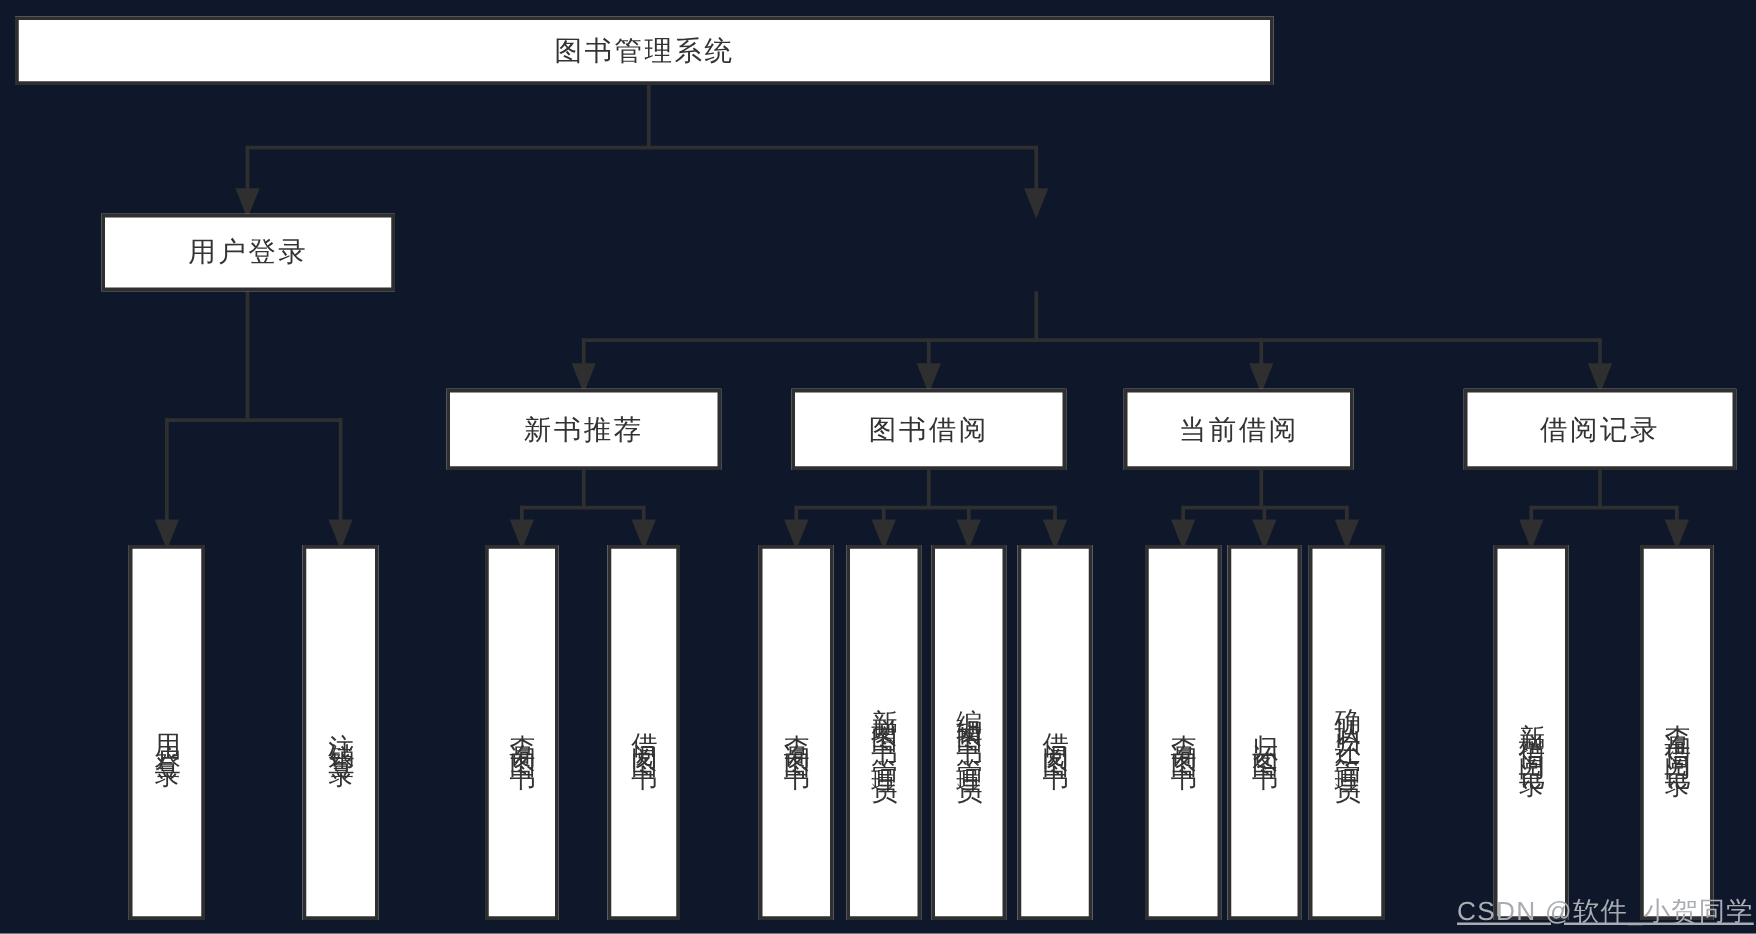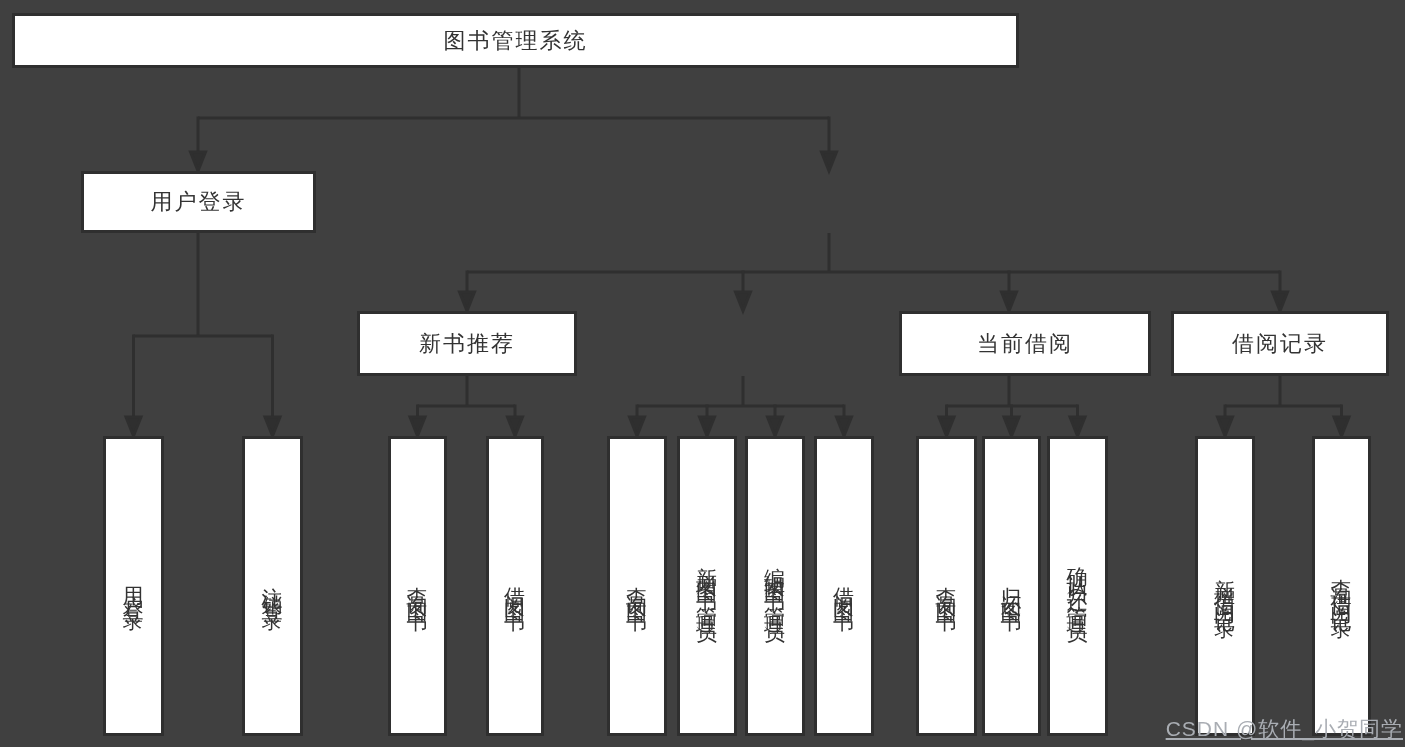--- a/index.html
+++ b/index.html
@@ -5,21 +5,21 @@
   html, body {
     margin: 0;
     padding: 0;
     background: #ffffff;
     font-family: "Liberation Sans", "DejaVu Sans", sans-serif;
   }
   #stage {
     position: relative;
     width: 1405px;
     height: 747px;
-    background: #404040;
+    background: #0f172a;
     overflow: hidden;
   }
   #connectors {
     position: absolute;
     left: 0; top: 0;
     width: 1405px; height: 747px;
   }
   .box {
     position: absolute;
     box-sizing: border-box;
@@ -125,21 +125,24 @@
     <span>图书管理系统</span>
   </div>
 
   <div class="box" style="left:81px; top:171px; width:235px; height:62px;">
     <span>用户登录</span>
   </div>
 
   <div class="box" style="left:357px; top:311px; width:220px; height:65px;">
     <span>新书推荐</span>
   </div>
-  <div class="box" style="left:899px; top:311px; width:252px; height:65px;align-items:center;">
+  <div class="box" style="left:633px; top:311px; width:220px; height:65px;">
+    <span>图书借阅</span>
+  </div>
+  <div class="box" style="left:899px; top:311px; width:184px; height:65px;align-items:center;">
     <span>当前借阅</span>
   </div>
   <div class="box" style="left:1171px; top:311px; width:218px; height:65px;">
     <span>借阅记录</span>
   </div>
 
   <div class="box leaf" style="left:103px; top:436px; width:61px; height:300px;">
     <span class="vtext">用户登录</span>
   </div>
   <div class="box leaf" style="left:242px; top:436px; width:61px; height:300px;">

